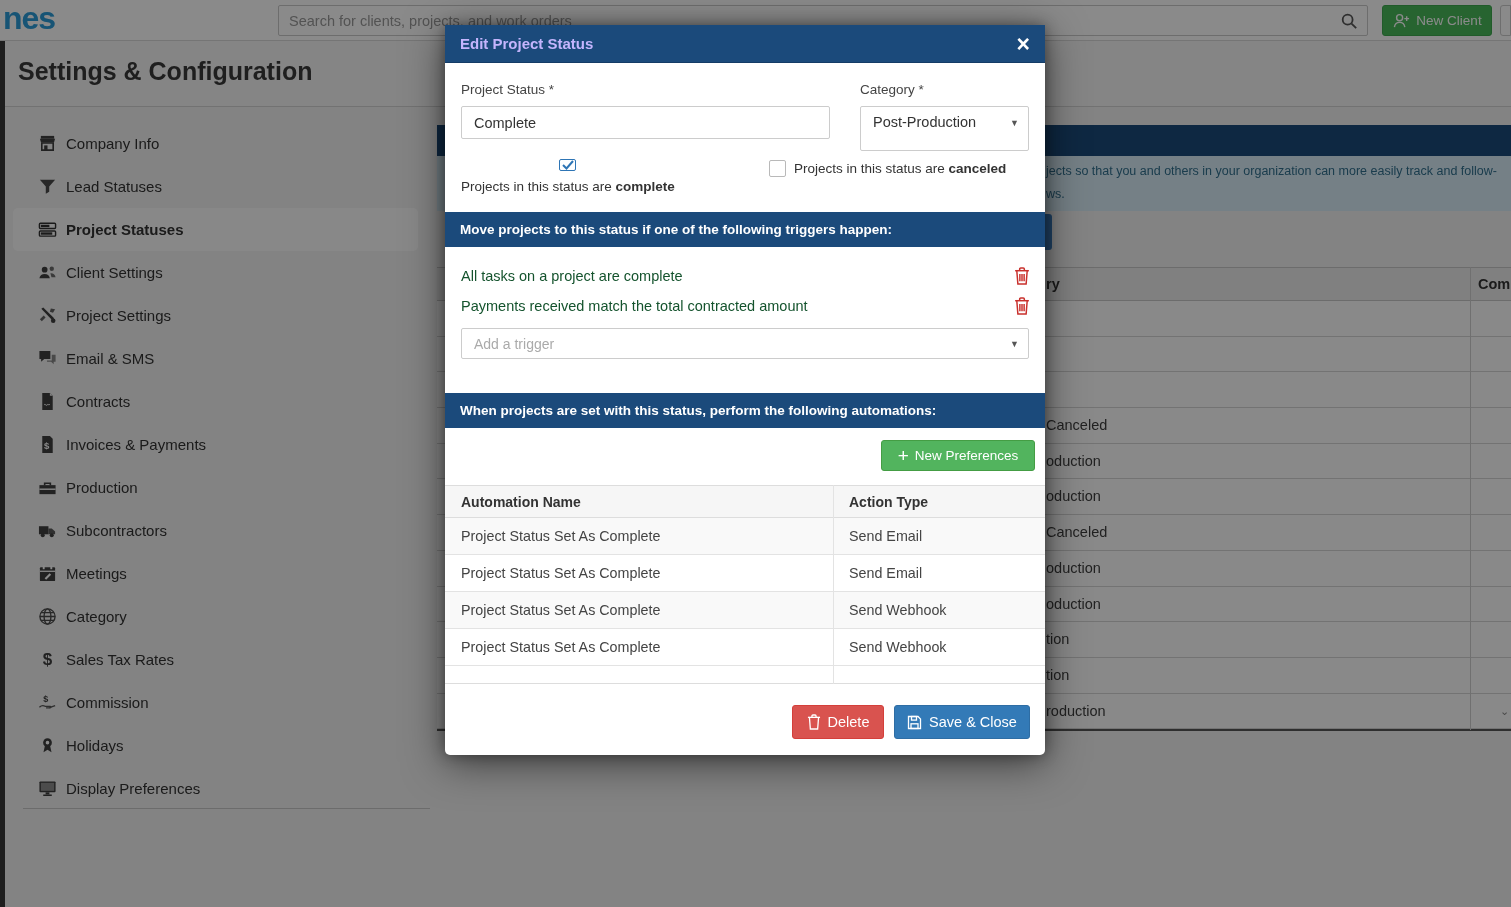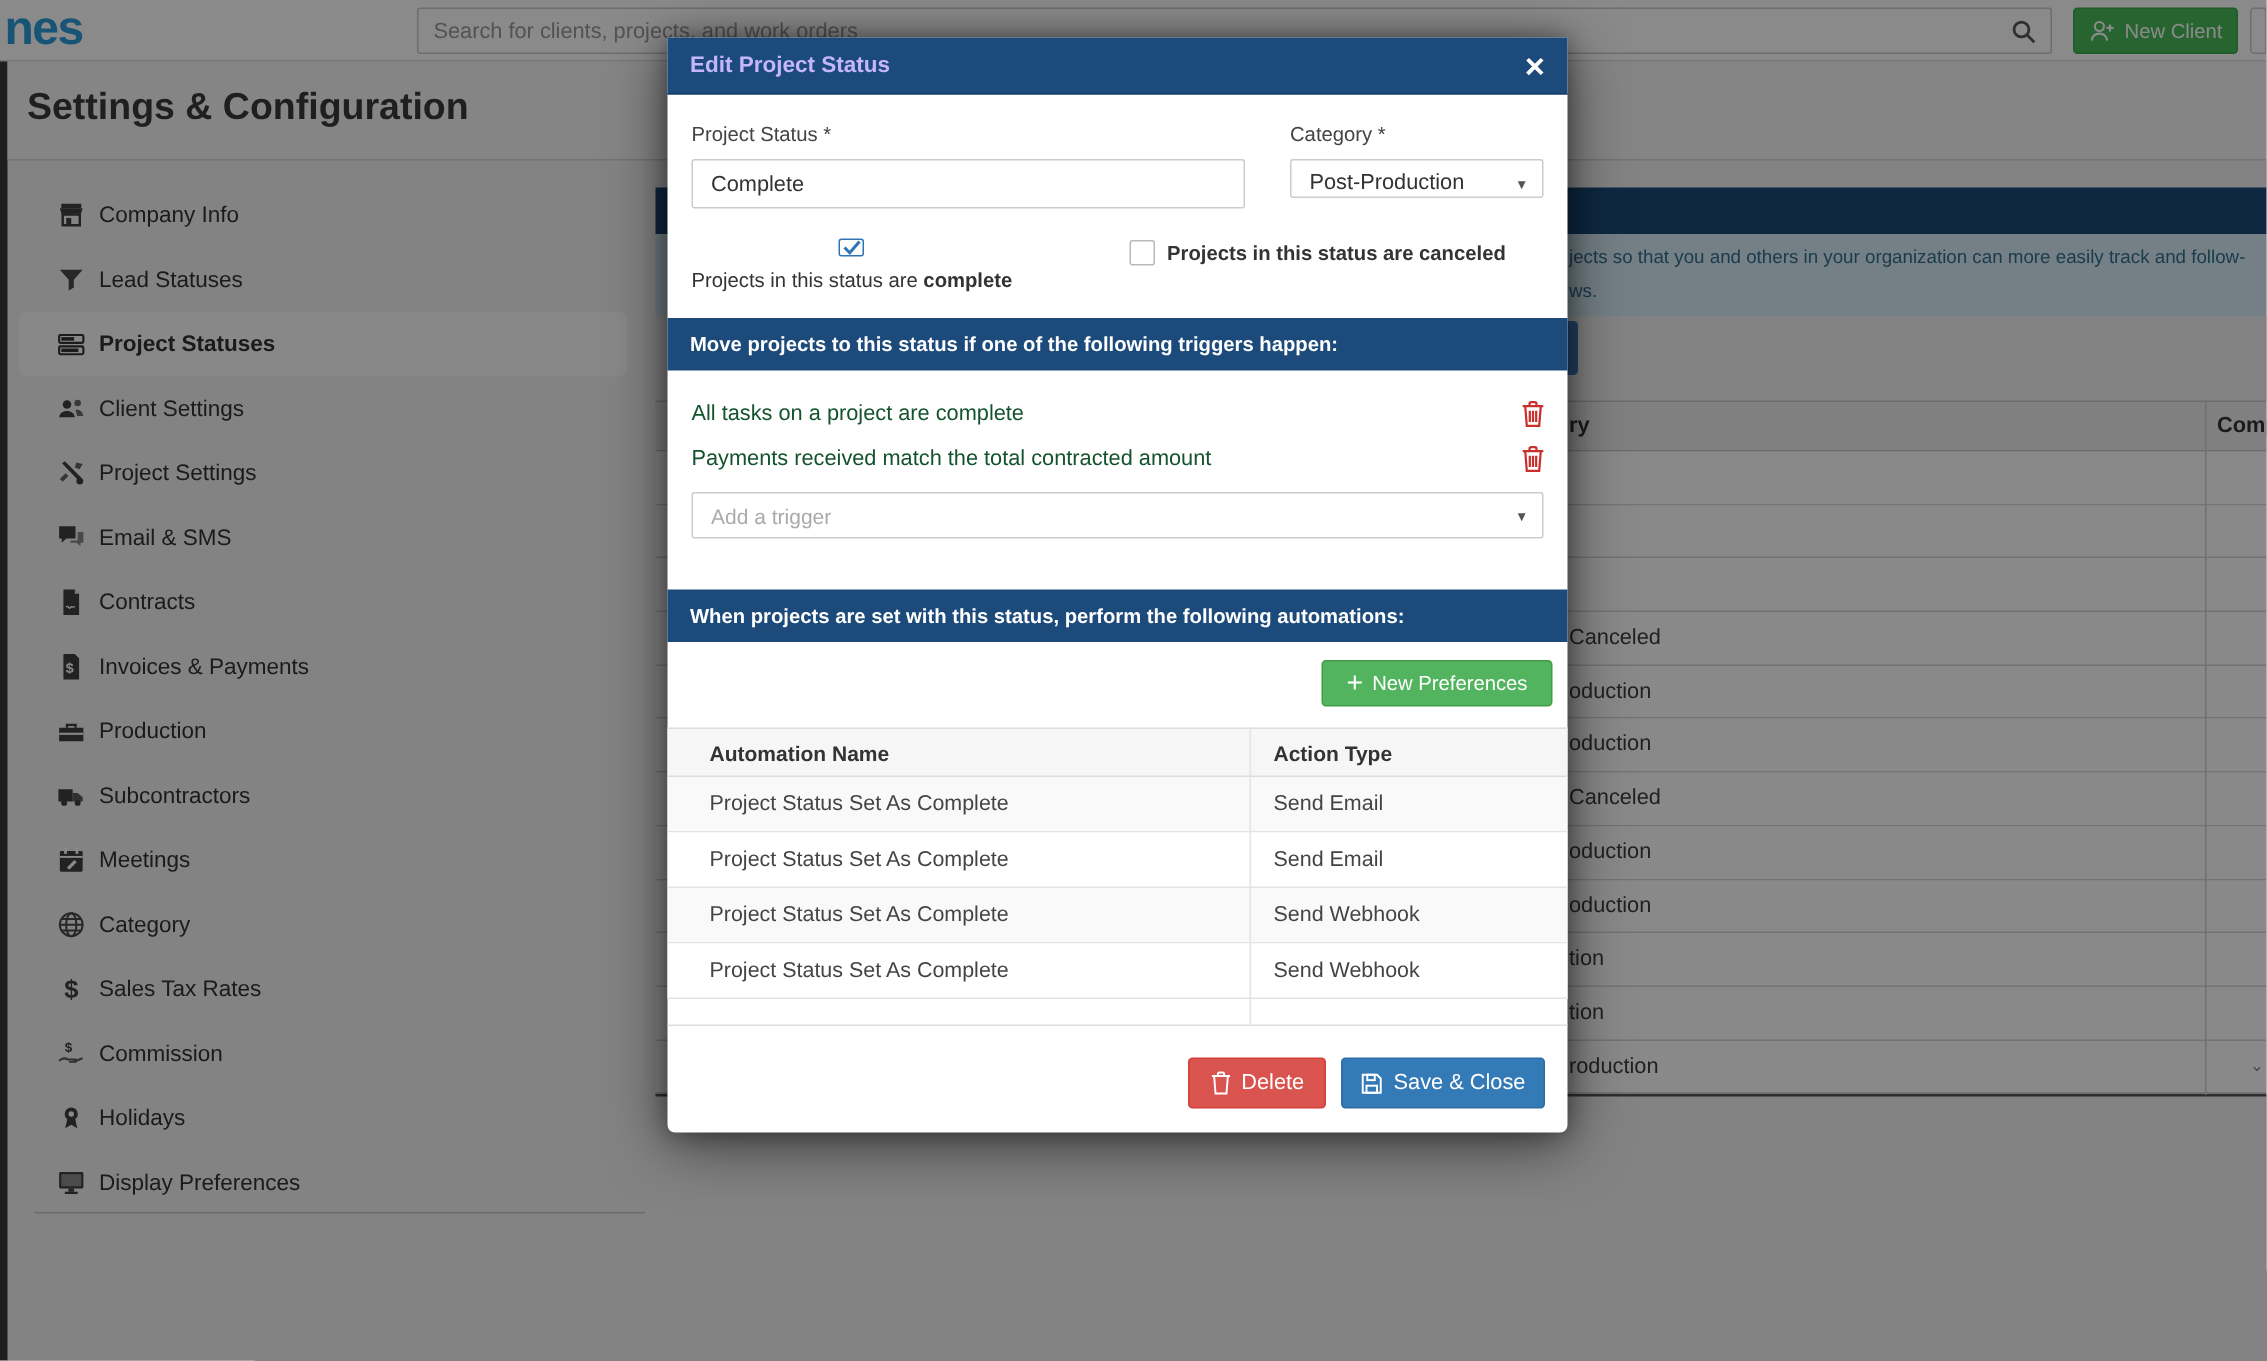--- a/index.html
+++ b/index.html
@@ -52,21 +52,21 @@
 
   
   .modal { position:absolute; left:445px; top:25px; width:600px; height:730px; background:#fff; z-index:10; border-radius:0 0 5px 5px; box-shadow:0 8px 40px rgba(0,0,0,0.55), 0 0 14px rgba(0,0,0,0.35); }
   .modal-header { height:38px; background:#1b4a7b; border-bottom:1px solid #143c66; display:flex; align-items:center; padding:0 15px; }
   .modal-title { font-size:15px; font-weight:bold; color:#c4b5fd; }
   .modal-close { margin-left:auto; color:#fff; font-size:23px; font-weight:bold; line-height:20px; cursor:pointer; }
 
   .flabel { position:absolute; font-size:13.5px; color:#444; }
   .finput { position:absolute; height:33px; border:1px solid #ccc; border-radius:2px; background:#fff; }
   .finput input { width:100%; height:100%; border:0; outline:none; padding:0 12px; font-size:14.5px; color:#333; font-family:inherit; background:transparent; }
-  .fselect { position:absolute; height:26px; border:1px solid #ccc; border-radius:2px; background:#fff; cursor:pointer; }
+  .fselect { position:absolute; height:45px; border:1px solid #ccc; border-radius:2px; background:#fff; cursor:pointer; }
   .fselect .val { position:absolute; left:12px; top:0; line-height:31px; font-size:14.5px; color:#333; white-space:nowrap; }
   .fselect .ph  { color:#aaa; font-size:14px; }
   .caret { position:absolute; right:9px; top:11px; font-size:9px; color:#555; }
 
   .chk-group { position:absolute; top:134px; display:flex; align-items:center; gap:8px; height:18px; }
   .chk { width:17px; height:17px; border-radius:2px; display:flex; align-items:center; justify-content:center; background:#fff; cursor:pointer; }
   .chk.checked { border:1px solid #2e75b5; }
   .chk.unchecked { border:1px solid #b9b9b9; }
   .chk-label { font-size:13.5px; color:#333; white-space:nowrap; }
 
@@ -78,21 +78,21 @@
 
   .new-auto-btn { position:absolute; left:436px; top:415px; width:154px; height:31px; background:#52b45e; border:1px solid #449d44; border-radius:3px; color:#fff; display:flex; align-items:center; justify-content:center; gap:6px; font-size:13.5px; cursor:pointer; }
   .plus-glyph { font-size:19px; font-weight:normal; line-height:19px; }
 
   .mtable { position:absolute; left:0; top:460px; width:600px; }
   .mt-head { position:relative; height:33px; background:#f6f6f6; border-top:1px solid #ddd; border-bottom:1px solid #ddd; }
   .mt-head span { position:absolute; top:0; line-height:32px; font-size:14px; font-weight:bold; color:#333; }
   .mt-row { position:relative; height:37px; border-bottom:1px solid #e3e3e3; background:#fff; cursor:pointer; }
   .mt-row.alt { background:#f9f9f9; }
   .mt-row span { position:absolute; top:0; line-height:37px; font-size:14.3px; color:#444; white-space:nowrap; }
-  .mt-c1 { left:28px; } .mt-c2 { left:404px; }
+  .mt-c1 { left:16px; } .mt-c2 { left:404px; }
   .mt-foot { height:18px; border-bottom:1px solid #ddd; }
   .mt-vline { position:absolute; left:388px; top:0; bottom:0; width:1px; background:#e3e3e3; }
 
   .modal-actions { position:absolute; top:680px; right:15px; display:flex; gap:10px; }
   .btn { height:34px; border-radius:3px; color:#fff; display:flex; align-items:center; justify-content:center; gap:7px; font-size:14.5px; cursor:pointer; }
   .btn-delete { width:92px; background:#d9534f; border:1px solid #d43f3a; }
   .btn-save { width:136px; background:#337ab7; border:1px solid #2e6da4; }
 </style>
 </head>
 <body>
@@ -378,21 +378,21 @@
   </div>
 
   <div class="chk-group" style="left:16px;flex-direction:column;">
     <span class="chk checked">
       <svg width="12" height="10" viewBox="0 0 12 10">
           <polyline points="1,5 4.5,8.5 11,1" fill="none" stroke="#2e75b5" stroke-width="2"></polyline>
         </svg>
     </span>
     <span class="chk-label"><span>Projects in this status are </span><b>complete</b></span>
   </div>
-  <div class="chk-group" style="left:308px;font-weight:bold;">
+  <div class="chk-group" style="left:324px;">
     <span class="chk unchecked"></span>
     <span class="chk-label"><span>Projects in this status are </span><b>canceled</b></span>
   </div>
 
   <div class="section-bar" style="top:187px;">Move projects to this status if one of the following triggers happen:</div>
 
   <div class="trig-row" style="top:236px;">
     <span class="trig-label">All tasks on a project are complete</span>
     <span class="trash-btn">
       <svg width="16" height="18" viewBox="0 0 15 17" fill="none" stroke="#c9302c" stroke-width="1.4">

